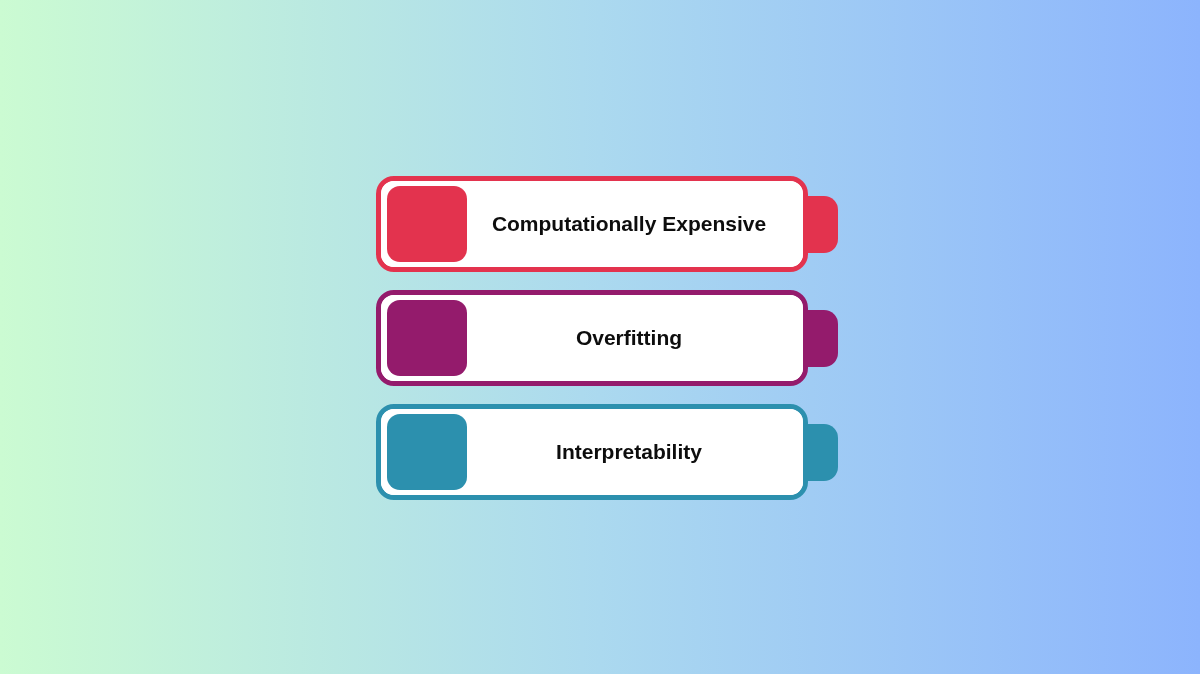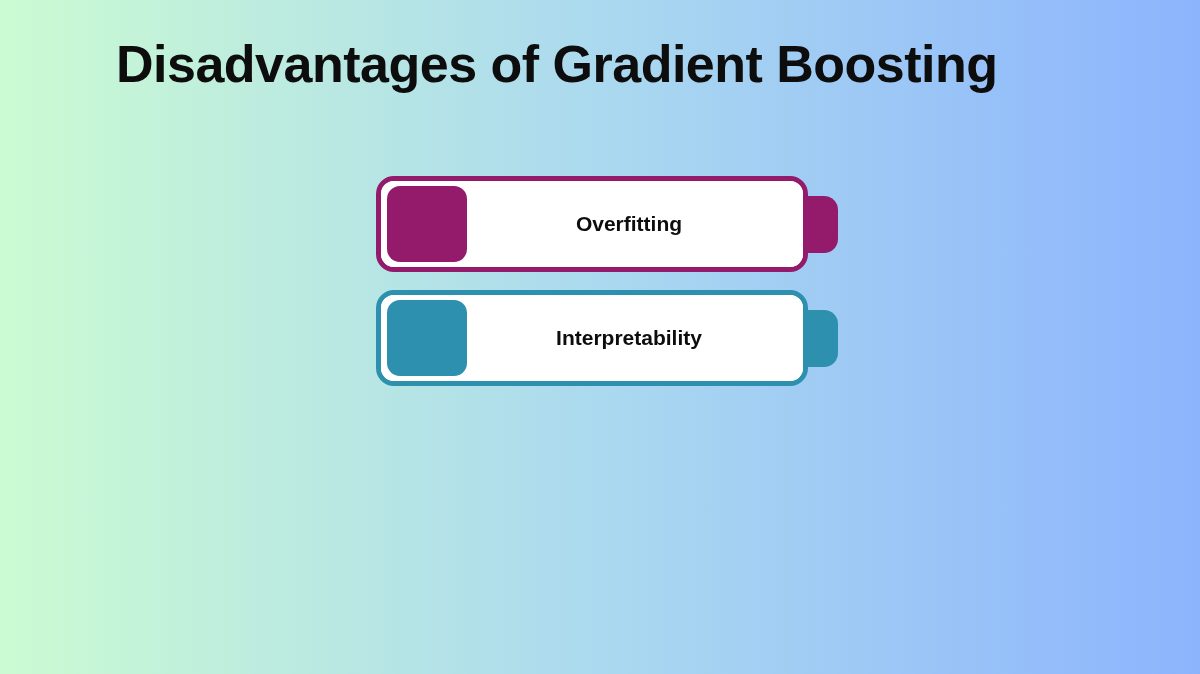--- a/index.html
+++ b/index.html
@@ -119,24 +119,32 @@
     color: #0d0d0d;
     padding: 0 10px 0 4px;
     font-family: "Liberation Sans", "DejaVu Sans", sans-serif;
   }
 </style>
 </head>
 <body>
 
 <div id="canvas" style="background: linear-gradient(90deg, rgb(203, 251, 210) 0%, rgb(171, 217, 239) 50%, rgb(140, 180, 253) 100%);">
 
-  <div id="page-title" style="color: rgb(13, 13, 13);">Disadvantages of Gradient Boosting</div>
 
   <div id="card-stack">
 
+    <div class="card-row">
+      <div class="card-tab" style="background: rgb(227, 51, 78);"></div>
+      <div class="card-shell" style="border-color: rgb(227, 51, 78);">
+        <div class="card-inner">
+          <div class="card-swatch" style="background: rgb(227, 51, 78);"></div>
+          <div class="card-label">Computationally Expensive</div>
+        </div>
+      </div>
+    </div>
 
     <div class="card-row">
       <div class="card-tab" style="background: rgb(148, 27, 108);"></div>
       <div class="card-shell" style="border-color: rgb(148, 27, 108); align-items: center;">
         <div class="card-inner">
           <div class="card-swatch" style="background: rgb(148, 27, 108);"></div>
           <div class="card-label">Overfitting</div>
         </div>
       </div>
     </div>

